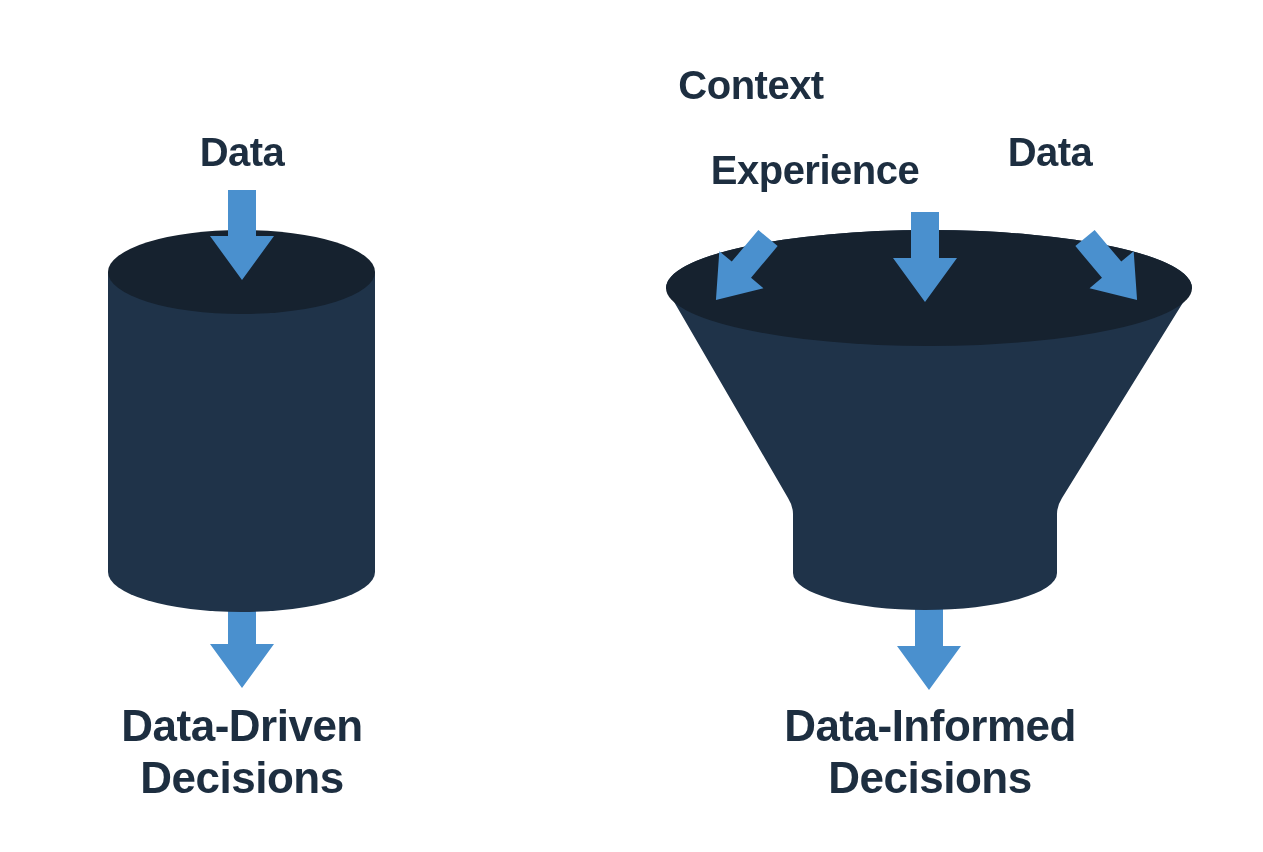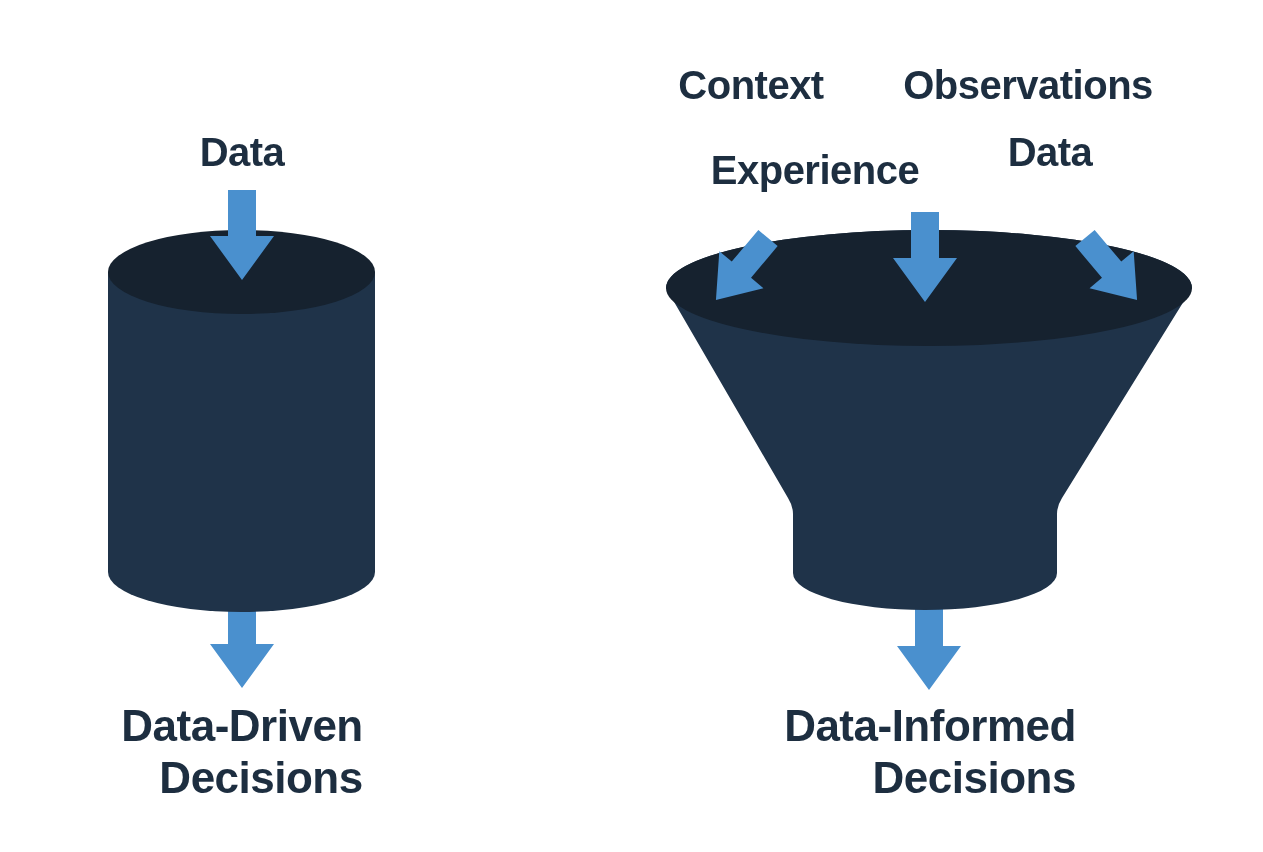--- a/index.html
+++ b/index.html
@@ -16,21 +16,21 @@
     transform:translateX(-50%);
     color:var(--label-text,#1D2E40);
     font-weight:700;
     white-space:nowrap;
     letter-spacing:-0.5px;
   }
   .input-lbl{font-size:40px;}
   .caption{
     font-size:44px;
     line-height:52px;
-    text-align:right;
+    text-align:center;
   }
   
   #lbl-left-data        {left:242px;  top:130px;}
   #lbl-context          {left:732px;  top:63px;margin-left:19px;}
   #lbl-observations     {left:1028px; top:63px;}
   #lbl-experience       {left:815px;  top:148px;}
   #lbl-right-data       {left:1050px; top:130px;}
   #caption-left         {left:242px;  top:700px;}
   #caption-right        {left:930px;  top:700px;}
 </style>
@@ -81,21 +81,20 @@
     </g>
     <g transform="translate(1085,238) rotate(-40) scale(0.9)">
       <use href="#arrow-shape" style="fill:var(--arrow-blue,#4A90CE)"></use>
     </g>
   </svg>
 
   <div id="lbl-left-data" class="lbl input-lbl">Data</div>
 
   <div id="lbl-context" class="lbl input-lbl">Context</div>
 
-  <div id="lbl-observations" class="lbl input-lbl">Observations</div>
 
   <div id="lbl-experience" class="lbl input-lbl">Experience</div>
 
   <div id="lbl-right-data" class="lbl input-lbl">Data</div>
 
   <div id="caption-left" class="lbl caption">
     <div>Data-Driven</div>
     <div>Decisions</div>
   </div>
 

